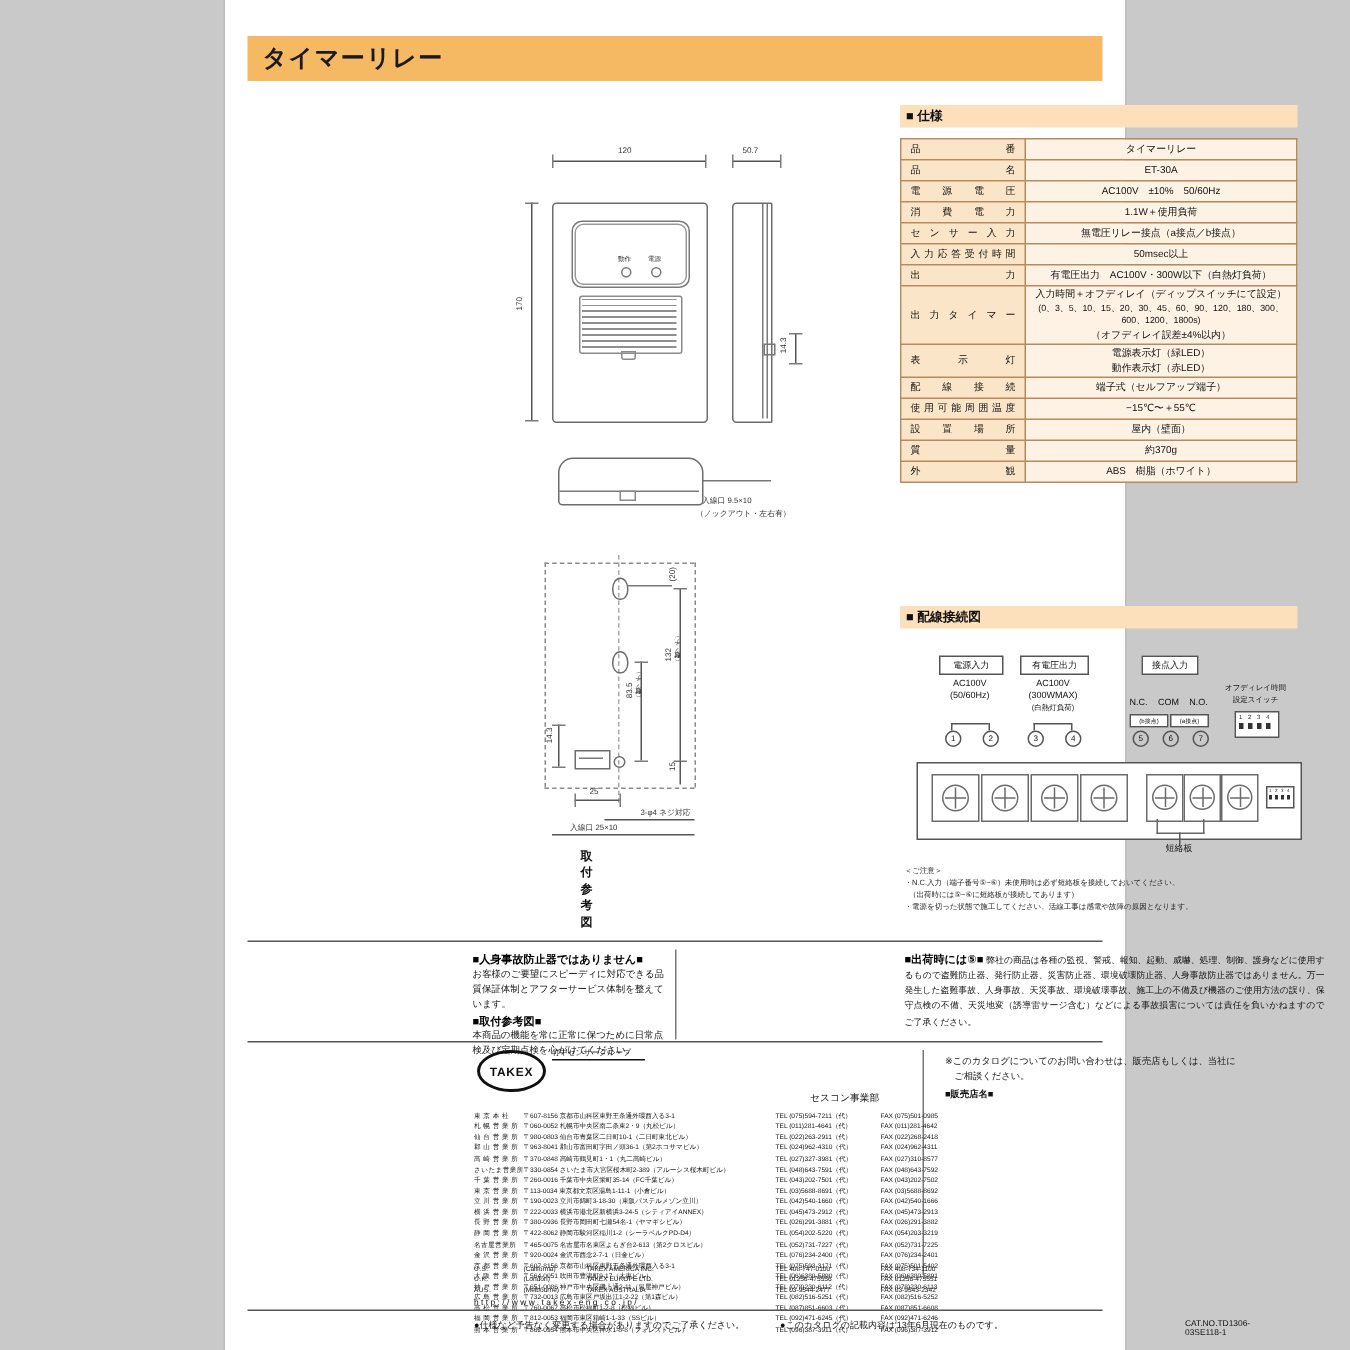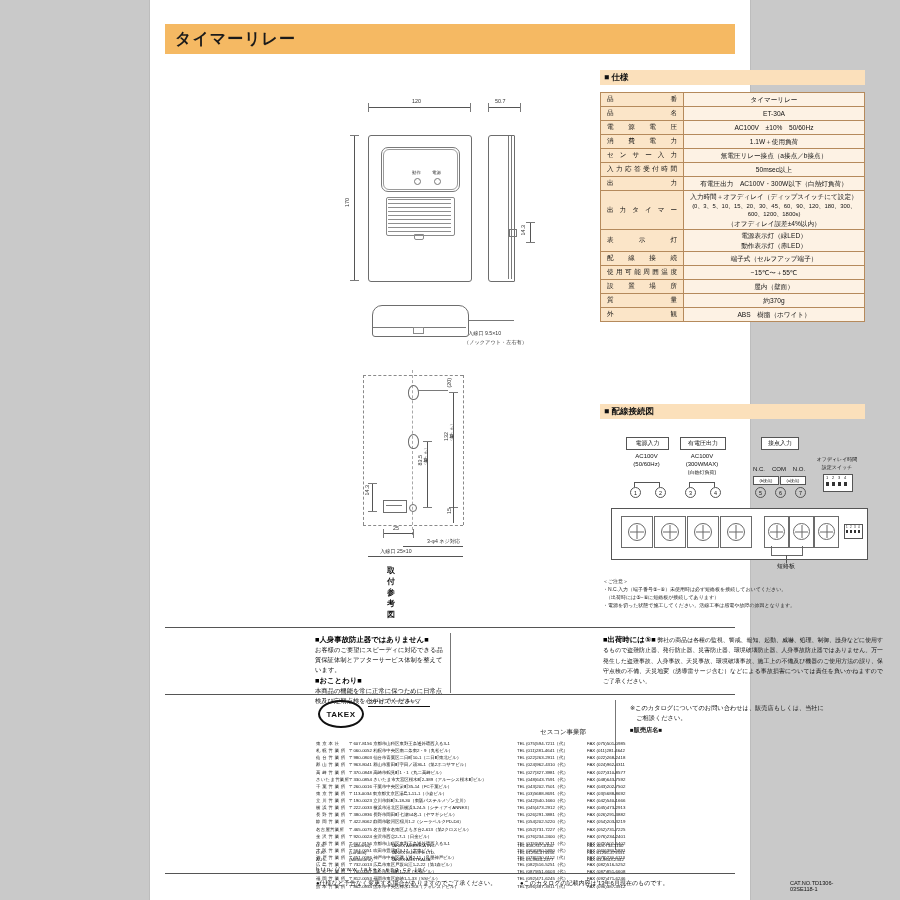--- a/index.html
+++ b/index.html
@@ -404,21 +404,21 @@
     <div class="notes" style="left:456px;top:594px;">（出荷時には⑤−⑥に短絡板が接続してあります）</div>
     <div class="notes" style="left:453px;top:602px;">・電源を切った状態で施工してください。活線工事は感電や故障の原因となります。</div>
   </div>
 
   <div class="hr" style="left:15px;top:627px;width:570px;"></div>
   <div class="vline" style="left:300px;top:633px;height:60px;"></div>
 
   <div class="ftxt" style="left:165px;top:634px;width:128px;">
     <div class="fhead">■人身事故防止器ではありません■</div>
     <div>お客様のご要望にスピーディに対応できる品質保証体制とアフターサービス体制を整えています。</div>
-    <div class="fhead">■おことわり■</div>
+    <div class="fhead">■取付参考図■</div>
     <div>本商品の機能を常に正常に保つために日常点検及び定期点検を心がけてください。</div>
   </div>
 
   <div class="ftxt" style="left:453px;top:634px;width:280px;text-align:justify;">
     <span class="fhead">■出荷時には⑤■</span>
     <span style="font-size:5.9px;">弊社の商品は各種の監視、警戒、報知、起動、威嚇、処理、制御、護身などに使用するもので盗難防止器、発行防止器、災害防止器、環境破壊防止器、人身事故防止器ではありません。万一発生した盗難事故、人身事故、天災事故、環境破壊事故、施工上の不備及び機器のご使用方法の誤り、保守点検の不備、天災地変（誘導雷サージ含む）などによる事故損害については責任を負いかねますのでご了承ください。</span>
   </div>
 
   <div class="hr" style="left:15px;top:694px;width:570px;"></div>
   <div class="vline" style="left:465px;top:700px;height:150px;"></div>

